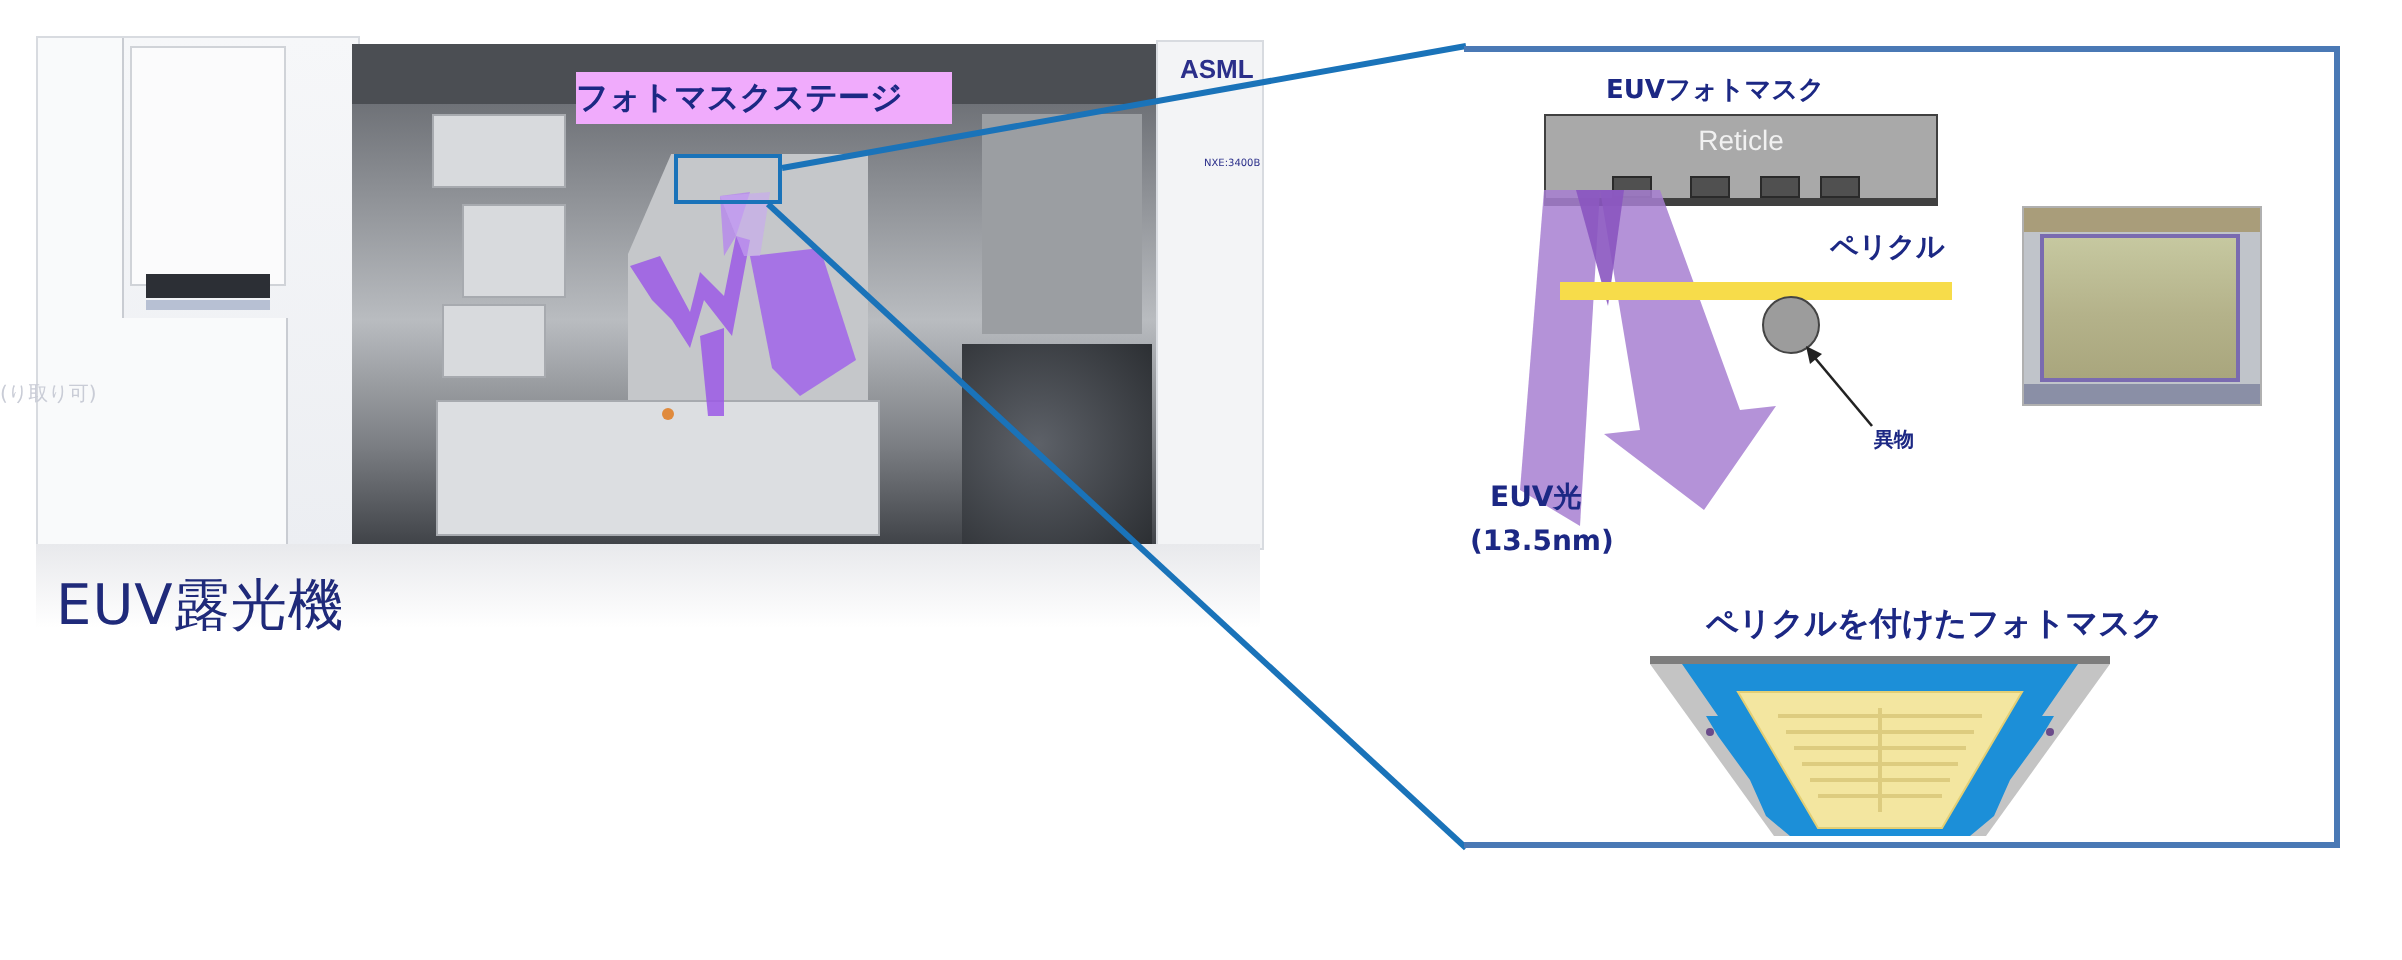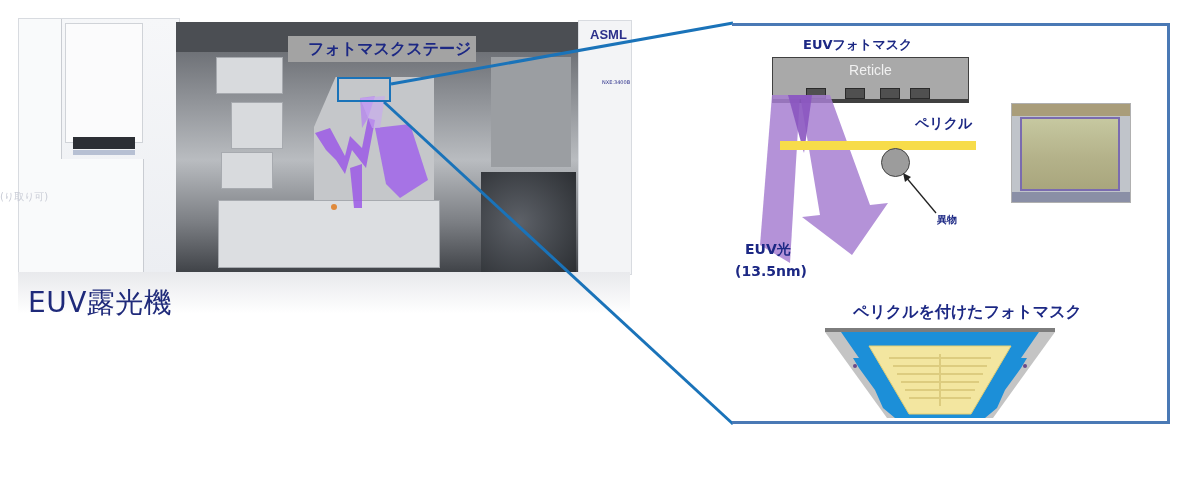--- a/index.html
+++ b/index.html
@@ -19,23 +19,23 @@
       background: #f3f4f6; border: 1px solid #d8dbe0; }
   .machine .floor { left: 18px; top: 254px; width: 612px; height: 42px;
       background: linear-gradient(#e8e9ec, #ffffff); }
   .machine-label { left: 28px; top: 284px; font-size: 28px; color: #1f2a7a;
       font-family: "DejaVu Sans", sans-serif; letter-spacing: 0.5px; }
   .asml { left: 590px; top: 9px; font-weight: bold; font-size: 13px; color: #2b2f8a;
       font-family: "Liberation Sans", sans-serif; text-align: right; }
   .model { left: 602px; top: 61px; font-size: 5px; color: #2b2f8a; }
   .faded-text { left: 0; top: 172px; font-size: 10px; color: #c9ccd6; }
 
-  .stage-label { left: 288px; top: 36px; width: 188px; height: 26px; background: #a3a3a3;
+  .stage-label { left: 288px; top: 36px; width: 188px; height: 26px; background: #f0abfc;
       color: #1c2884; font-weight: bold; font-size: 16px; line-height: 26px;
-      padding-left: 20px; box-sizing: border-box; }
+      padding-left: 0; box-sizing: border-box; }
   .stage-box { left: 337px; top: 77px; width: 54px; height: 25px;
       border: 2px solid #1a73b9; box-sizing: border-box; }
 
   
   .panel-frame { left: 732px; top: 23px; width: 438px; height: 401px;
       border: 3px solid #4a79b5; border-left: none; box-sizing: border-box; }
 
   .lbl { color: #1c2884; font-weight: bold; font-family: "DejaVu Sans", sans-serif; }
   .mask-title { left: 803px; top: 36px; font-size: 13px; }
   .reticle { left: 772px; top: 57px; width: 197px; height: 46px; background: #a9a9a9;

